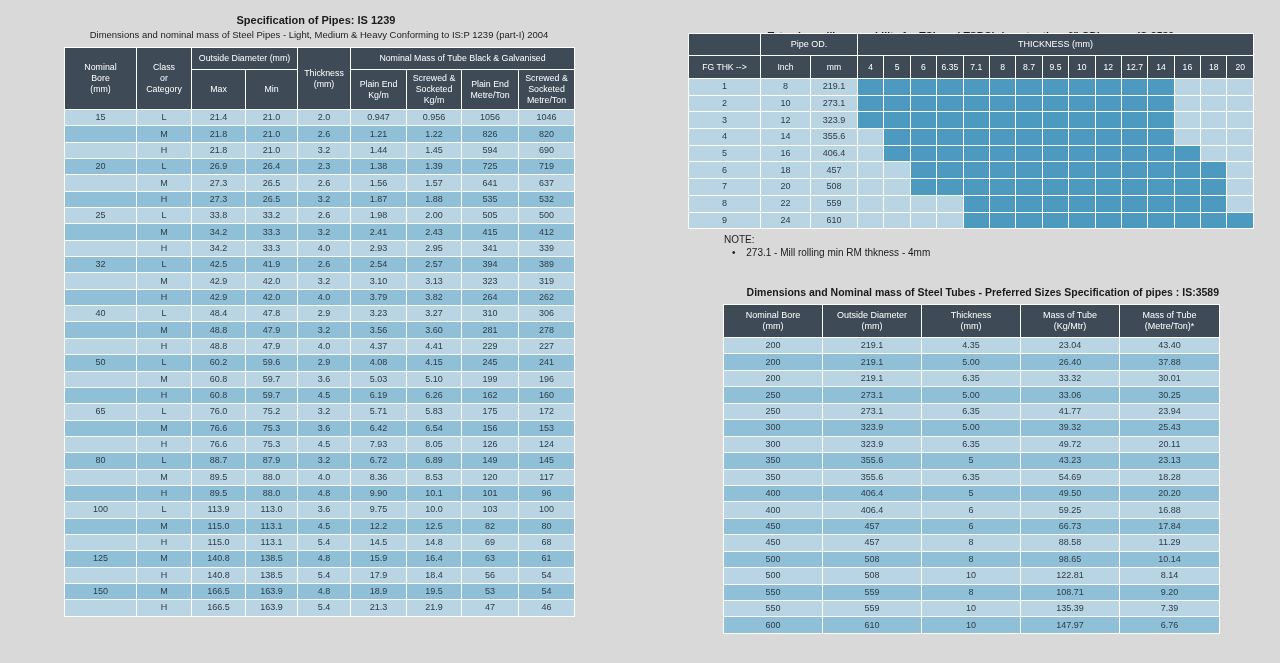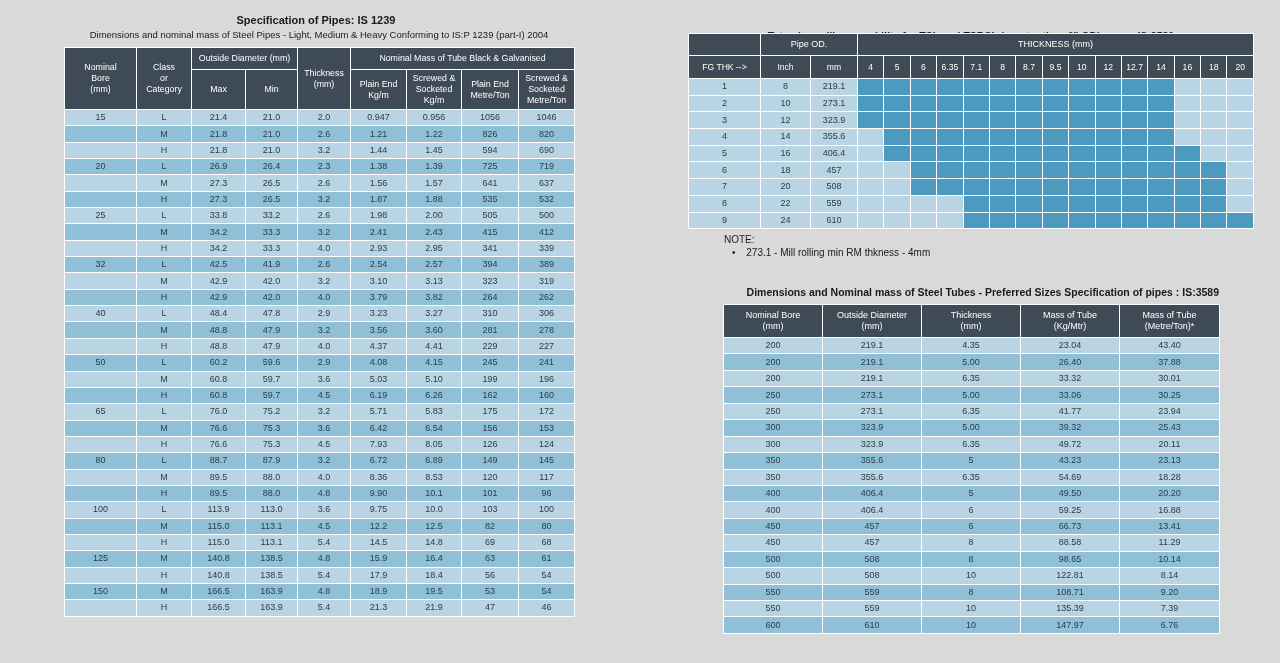--- a/index.html
+++ b/index.html
@@ -760,21 +760,21 @@
         <td>406.4</td>
         <td>6</td>
         <td>59.25</td>
         <td>16.88</td>
       </tr>
       <tr class="row-med">
         <td>450</td>
         <td>457</td>
         <td>6</td>
         <td>66.73</td>
-        <td>13.41</td>
+        <td>17.84</td>
       </tr>
       <tr class="row-light">
         <td>450</td>
         <td>457</td>
         <td>8</td>
         <td>88.58</td>
         <td>11.29</td>
       </tr>
       <tr class="row-med">
         <td>500</td>

